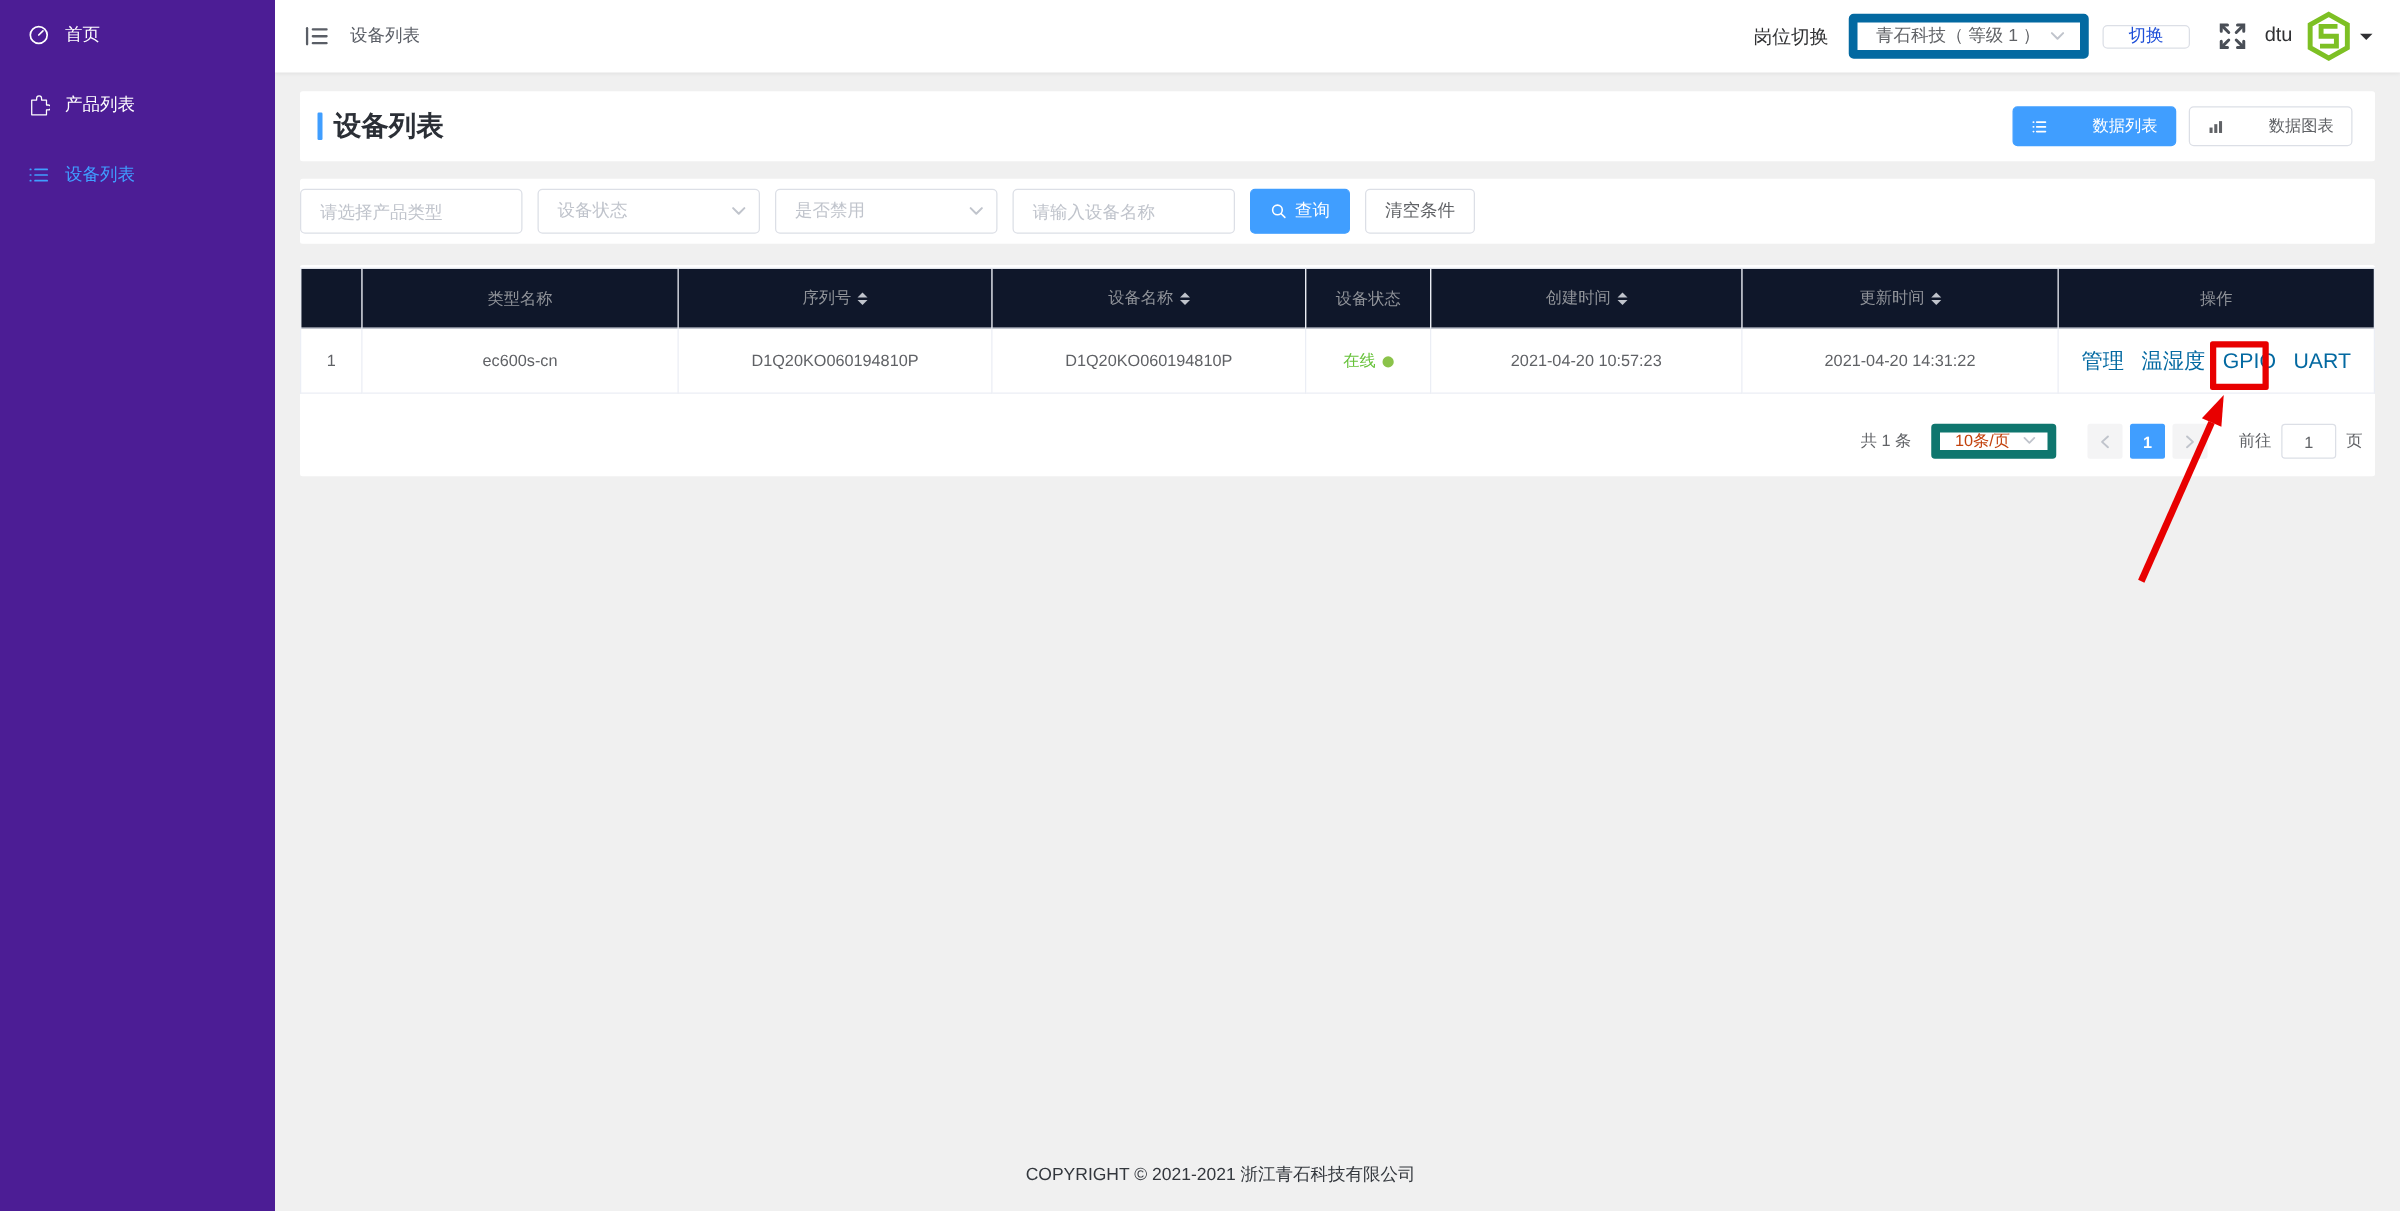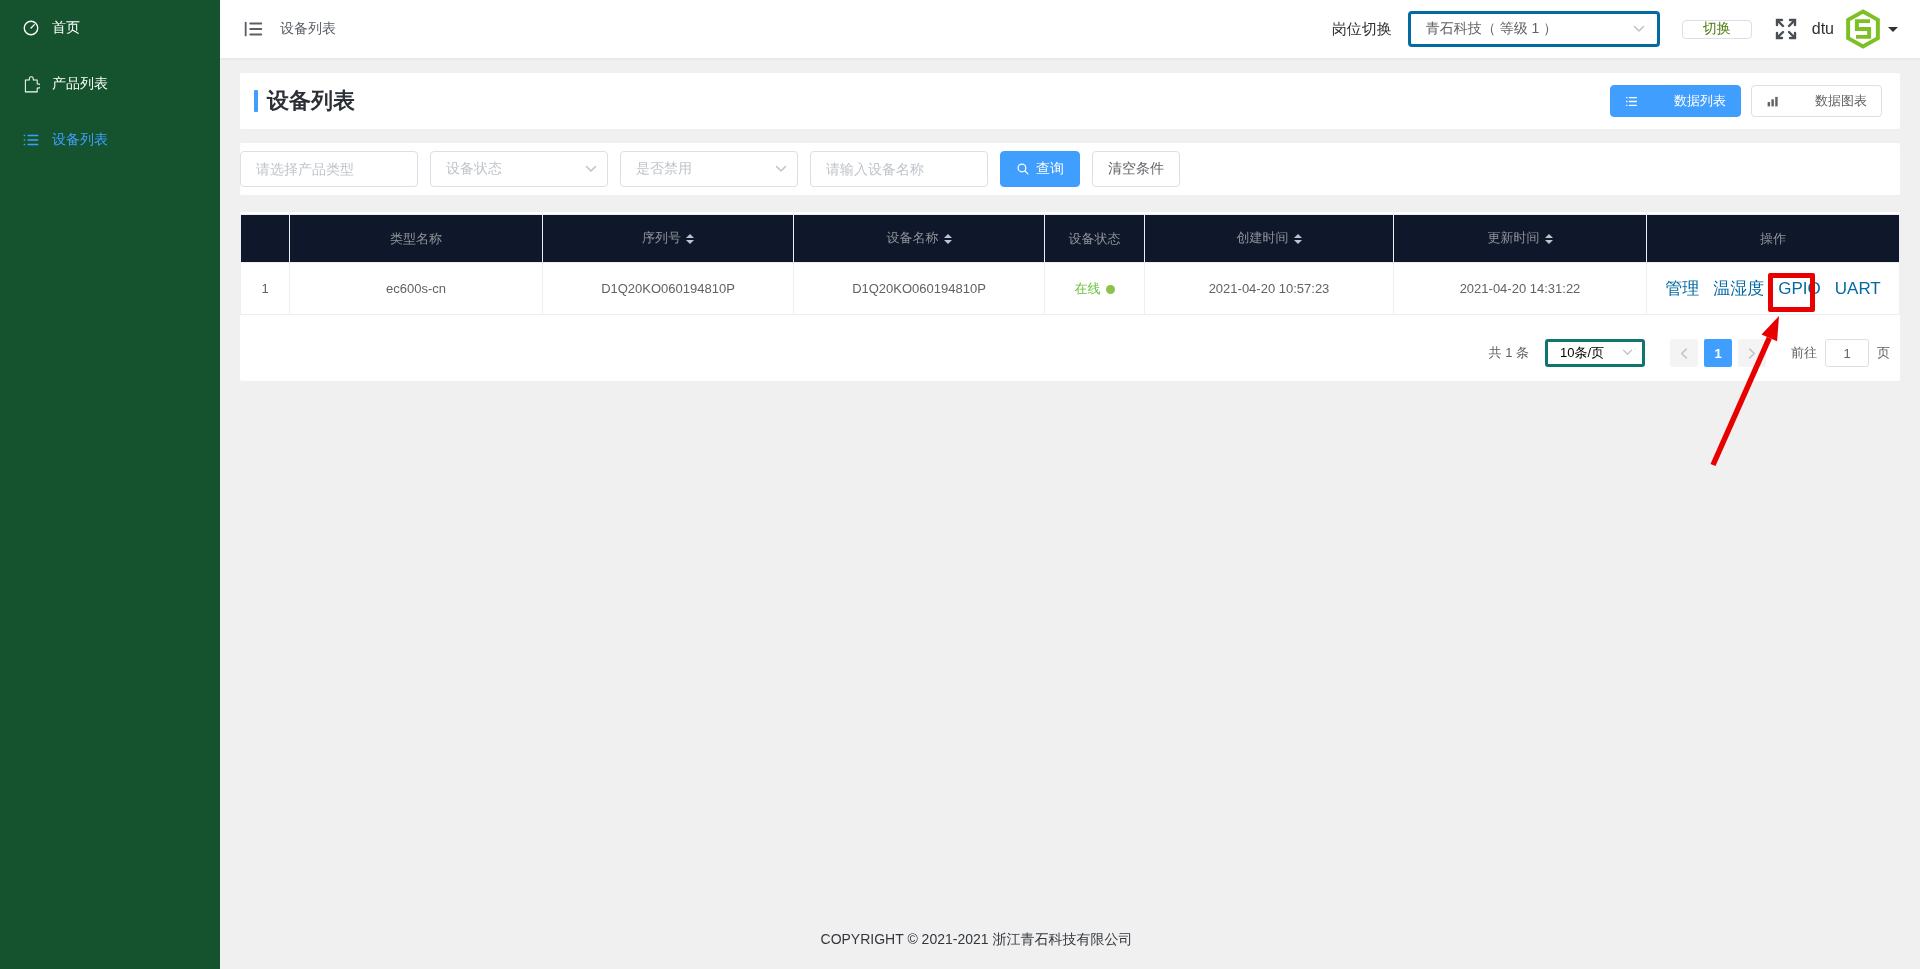--- a/index.html
+++ b/index.html
@@ -1,40 +1,40 @@
 <!DOCTYPE html>
 <html><head>
 <meta charset="utf-8">
 <style>
   * { margin:0; padding:0; box-sizing:border-box; }
   html,body { width:1920px; height:969px; overflow:hidden;
     font-family:"Liberation Sans","DejaVu Sans",sans-serif; background:#f0f0f0; }
 
   
-  .sidebar { position:absolute; left:0; top:0; width:220px; height:969px; background:#14532d; z-index:5; }
+  .sidebar { position:absolute; left:0; top:0; width:220px; height:969px; background:#4c1d95; z-index:5; }
   .side-item { height:56px; display:flex; align-items:center; padding-left:22px; cursor:pointer;
     color:#ffffff; font-size:14px; }
   .side-item .s-icon { width:18px; height:18px; margin-right:12px; display:inline-flex; }
   .side-item.active { color:#409eff; }
   .side-item.active svg * { stroke:#409eff; }
   .side-item svg * { stroke:#ffffff; fill:none; stroke-width:1.8; stroke-linecap:round; stroke-linejoin:round; }
 
   
   .topbar { position:absolute; left:220px; top:0; width:1700px; height:58px; background:#ffffff;
     display:flex; align-items:center; padding:0 22px; box-shadow:0 1px 3px rgba(0,0,0,0.06); z-index:4; }
   .collapse-icon { width:22px; height:22px; margin-right:16px; cursor:pointer; display:inline-flex; }
   .collapse-icon svg * { stroke:#5a5e66; stroke-width:2; stroke-linecap:round; }
   .breadcrumb { font-size:14px; color:#5a5e66; }
   .topbar-right { margin-left:auto; display:flex; align-items:center; }
   .pos-label { font-size:15px; color:#303133; margin-right:16px; }
-  .pos-select { width:252px; height:36px; border:3px solid #0369a1; border-radius:4px; background:#fff;
+  .pos-select { width:192px; height:36px; border:7px solid #0369a1; border-radius:4px; background:#fff;
     display:flex; align-items:center; padding:0 12px 0 15px; cursor:pointer; }
   .pos-select .sel-text { font-size:14px; color:#606266; flex:1; }
-  .switch-btn { margin-left:22px; width:70px; height:19px; border:1px solid #dcdfe6; border-radius:4px;
-    background:#fff; font-size:14px; color:#4d7c0f; display:flex; align-items:center; justify-content:center; cursor:pointer; }
+  .switch-btn { margin-left:11px; width:70px; height:19px; border:1px solid #dcdfe6; border-radius:4px;
+    background:#fff; font-size:14px; color:#1d4ed8; display:flex; align-items:center; justify-content:center; cursor:pointer; }
   .fullscreen-icon { margin-left:22px; width:24px; height:24px; cursor:pointer; display:inline-flex; }
   .fullscreen-icon svg * { stroke:#4a4f57; stroke-width:2.4; fill:none; stroke-linecap:round; }
   .username { margin-left:14px; font-size:16px; color:#303133; }
   .logo-mark { margin-left:8px; width:42px; height:42px; display:inline-flex; cursor:pointer; }
   .logo-mark svg * { stroke:#7dc024; fill:none; stroke-width:4.5; stroke-linejoin:miter; }
   .user-caret { margin-left:4px; width:0; height:0; border:5px solid transparent; border-top-color:#303133;
     margin-top:5px; cursor:pointer; }
   .chevron-down { width:12px; height:8px; display:inline-flex; }
   .chevron-down svg * { stroke:#c0c4cc; stroke-width:1.6; fill:none; stroke-linecap:round; stroke-linejoin:round; }
 
@@ -77,23 +77,23 @@
   .status-online { color:#67c23a; }
   .status-dot { display:inline-block; width:9px; height:9px; border-radius:50%; background:#8bc34a;
     margin-left:5px; vertical-align:-1px; }
   .ops { display:flex; align-items:center; justify-content:center; gap:14px; }
   .op-link { color:#0369a1; cursor:pointer; font-size:17px; }
 
   
   .pagination { display:flex; align-items:center; justify-content:flex-end; margin-top:24px; padding-right:10px;
     font-size:13px; color:#606266; }
   .total-text { margin-right:16px; }
-  .size-select { width:100px; height:28px; border:3px solid #0f766e; border-radius:3px; background:#fff;
+  .size-select { width:100px; height:28px; border:7px solid #0f766e; border-radius:3px; background:#fff;
     display:flex; align-items:center; justify-content:space-between; padding:0 8px 0 12px; font-size:13px;
-    color:#000000; cursor:pointer; margin-right:22px; }
+    color:#c2410c; cursor:pointer; margin-right:22px; }
   .pg-btn { width:28px; height:28px; border-radius:2px; background:#f4f4f5; display:flex; align-items:center;
     justify-content:center; cursor:pointer; margin:0 3px; }
   .pg-btn svg * { stroke:#c0c4cc; stroke-width:2; fill:none; stroke-linecap:round; stroke-linejoin:round; }
   .pg-num { width:28px; height:28px; border-radius:2px; background:#409eff; color:#fff; font-weight:bold;
     display:flex; align-items:center; justify-content:center; margin:0 3px; cursor:pointer; }
   .goto { display:flex; align-items:center; margin-left:22px; }
   .goto-input { width:44px; height:28px; border:1px solid #dcdfe6; border-radius:3px; text-align:center;
     font-size:13px; color:#606266; margin:0 8px; }
 
   

